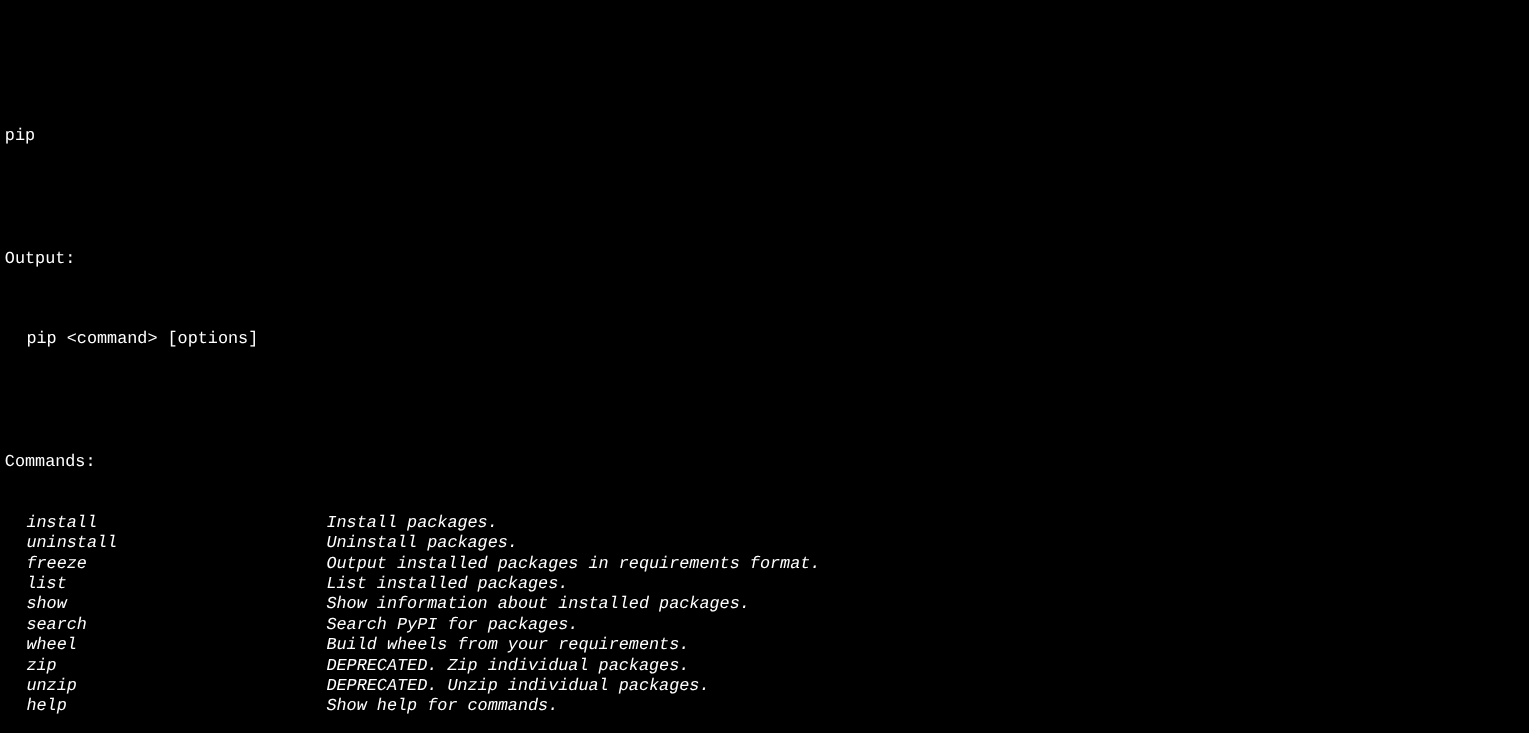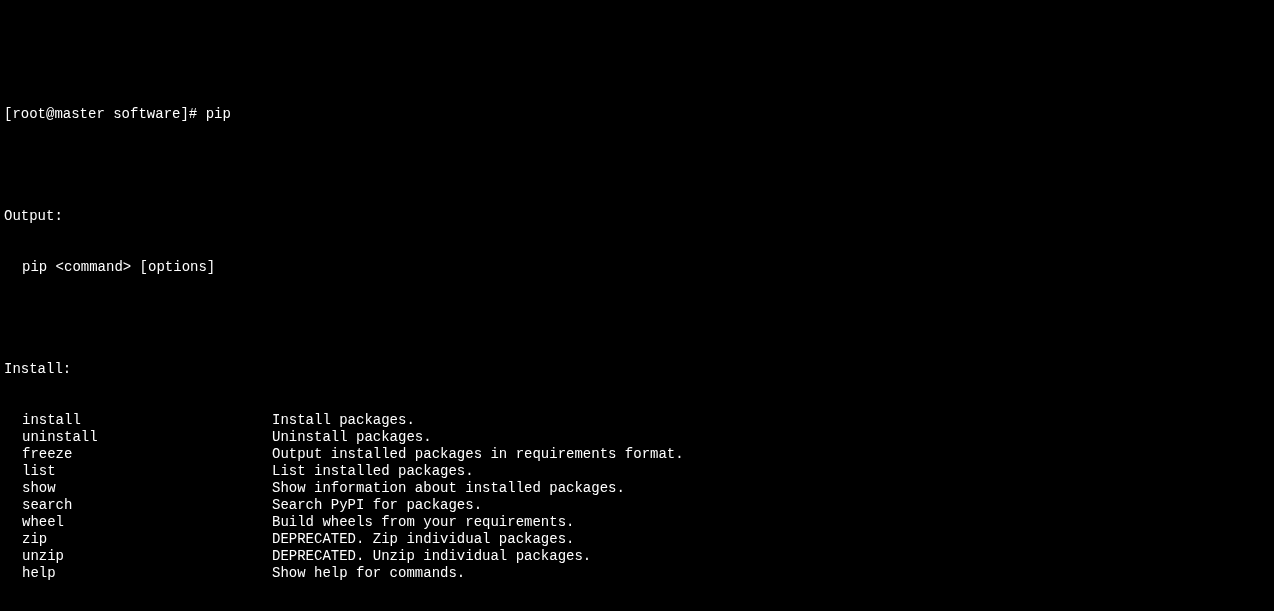--- a/index.html
+++ b/index.html
@@ -7,41 +7,41 @@
       background: #000;
       color: #fff;
       font-family: "Consolas", "Courier New", monospace;
       font-size: 14px;
       line-height: 17px;
       padding: 4px;
       white-space: pre;
       width: 1274px;
     }
     .line { display: block; }
-    .cmd-row { display: flex; }
+    .cmd-row { display: flex; font-style: italic; }
     .cmd-name { width: 268px; padding-left: 18px; flex-shrink: 0; }
     .cmd-desc { flex: 1; white-space: pre-wrap; }
     .blank { height: 17px; }
     .prompt-line { display: flex; }
-    .indent-sm { padding-left: 18px; }
+    .indent-sm { padding-left: 18px; margin-top: 16px; }
   </style>
 </head>
 <body>
 
 
 
 <div>
   <div class="prompt-line">
-    <span>[root@master software]# </span><span>pip</span>
+    <span>pip</span>
   </div>
   <div class="blank"></div>
   <div class="line">Output:</div>
   <div class="line indent-sm">pip &lt;command&gt; [options]</div>
   <div class="blank"></div>
-  <div class="line">Install:</div>
+  <div class="line">Commands:</div>
   <div id="commands-list"><div class="cmd-row"><span class="cmd-name">install</span><span class="cmd-desc">Install packages.</span></div><div class="cmd-row"><span class="cmd-name">uninstall</span><span class="cmd-desc">Uninstall packages.</span></div><div class="cmd-row"><span class="cmd-name">freeze</span><span class="cmd-desc">Output installed packages in requirements format.</span></div><div class="cmd-row"><span class="cmd-name">list</span><span class="cmd-desc">List installed packages.</span></div><div class="cmd-row"><span class="cmd-name">show</span><span class="cmd-desc">Show information about installed packages.</span></div><div class="cmd-row"><span class="cmd-name">search</span><span class="cmd-desc">Search PyPI for packages.</span></div><div class="cmd-row"><span class="cmd-name">wheel</span><span class="cmd-desc">Build wheels from your requirements.</span></div><div class="cmd-row"><span class="cmd-name">zip</span><span class="cmd-desc">DEPRECATED. Zip individual packages.</span></div><div class="cmd-row"><span class="cmd-name">unzip</span><span class="cmd-desc">DEPRECATED. Unzip individual packages.</span></div><div class="cmd-row"><span class="cmd-name">help</span><span class="cmd-desc">Show help for commands.</span></div></div>
   
   
   
   
 </div>
 
 
 
 

